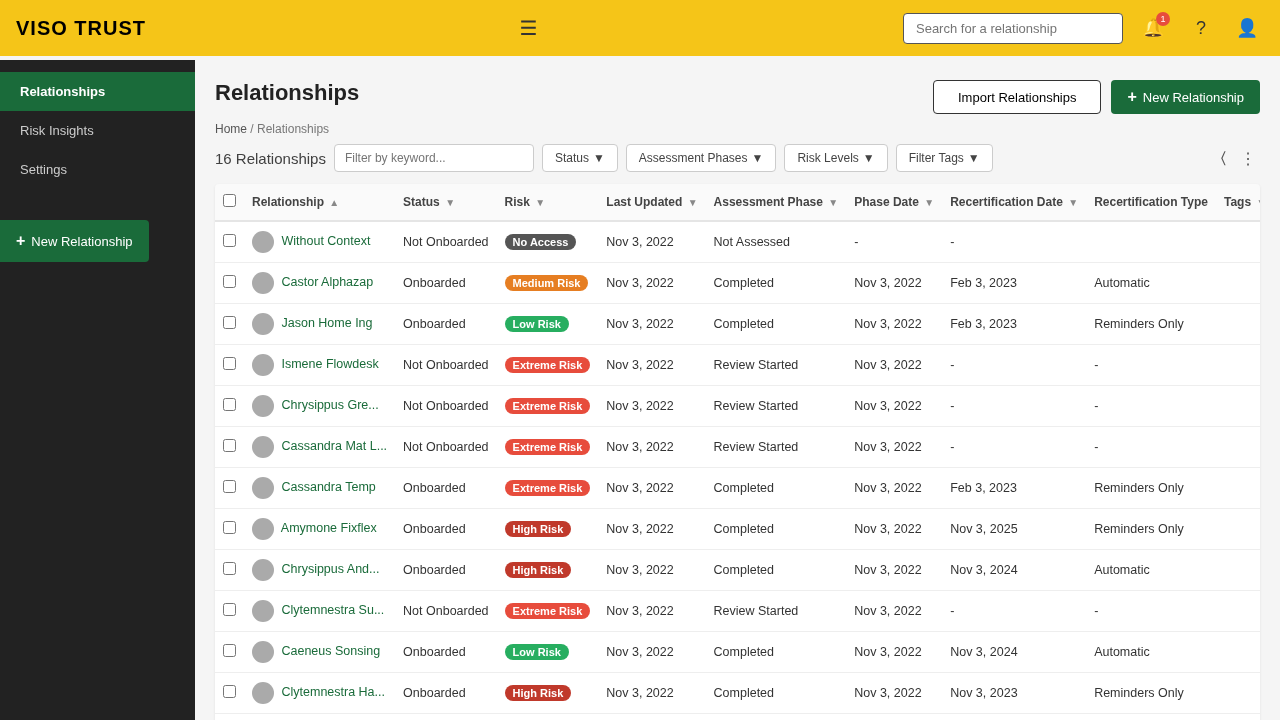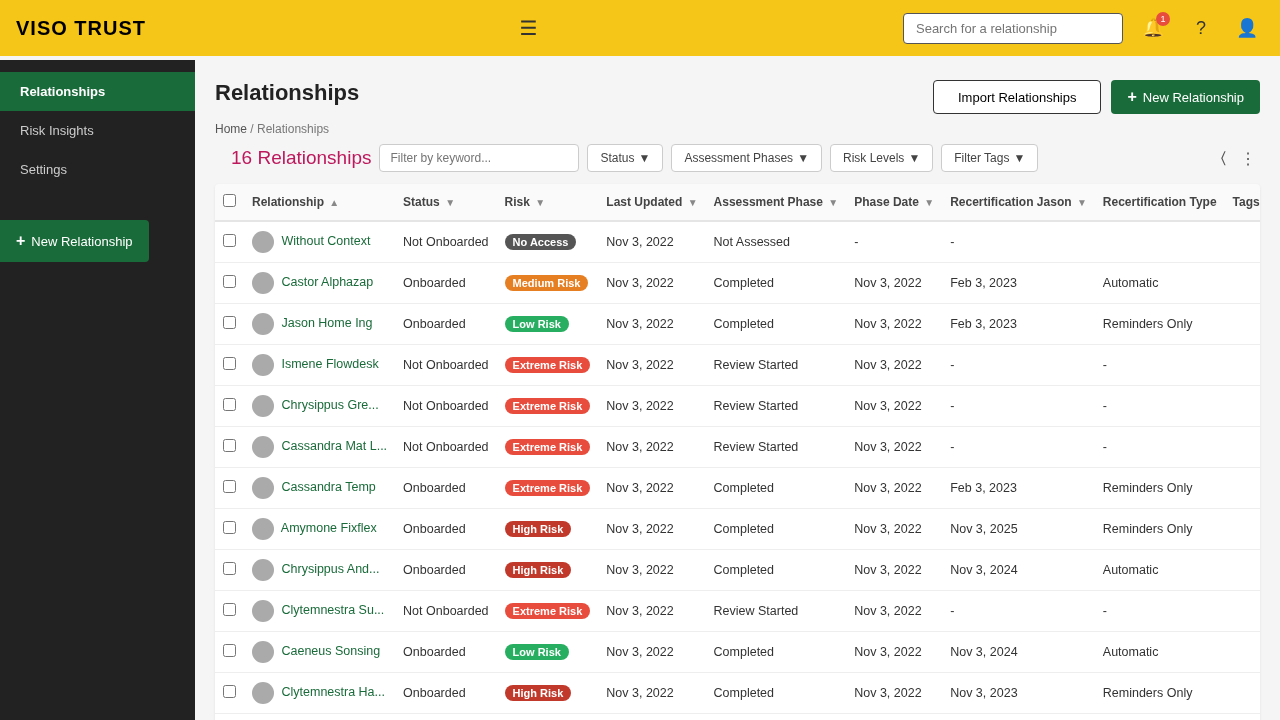--- a/index.html
+++ b/index.html
@@ -90,21 +90,21 @@
       font-size: 13px;
       font-weight: 500;
       display: flex; align-items: center; gap: 6px;
     }
 
     
     .toolbar {
       display: flex; align-items: center; gap: 8px;
       margin-bottom: 12px; margin-top: 8px;
     }
-    .rel-count { font-size: 19px; color: #be185d; min-width: 110px; margin-left: 16px; }
+    .rel-count { font-size: 15px; color: #404040; min-width: 110px; }
     .filter-input {
       border: 1px solid #ccc; border-radius: 4px;
       padding: 6px 10px; font-size: 12px; width: 200px; color: #888;
     }
     .filter-btn {
       border: 1px solid #ccc; background: #fff;
       border-radius: 4px; padding: 6px 12px;
       font-size: 12px; cursor: pointer;
       display: flex; align-items: center; gap: 4px; color: #444;
     }
@@ -277,21 +277,21 @@
           </th>
           <th>
             <span>Assessment Phase</span>
             <span class="sort-icon">▼</span>
           </th>
           <th>
             <span>Phase Date</span>
             <span class="sort-icon">▼</span>
           </th>
           <th>
-            <span>Recertification Jason</span>
+            <span>Recertification Date</span>
             <span class="sort-icon">▼</span>
           </th>
           <th>
             <span>Recertification Type</span>
           </th>
           <th>
             <span>Tags</span>
             <span class="sort-icon">▼</span>
           </th>
 

